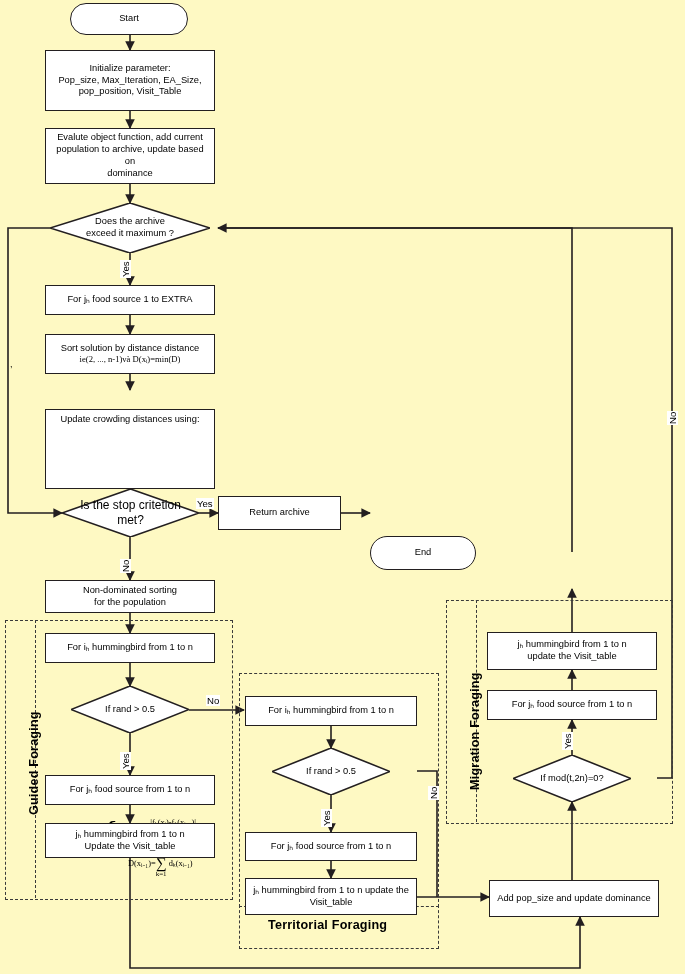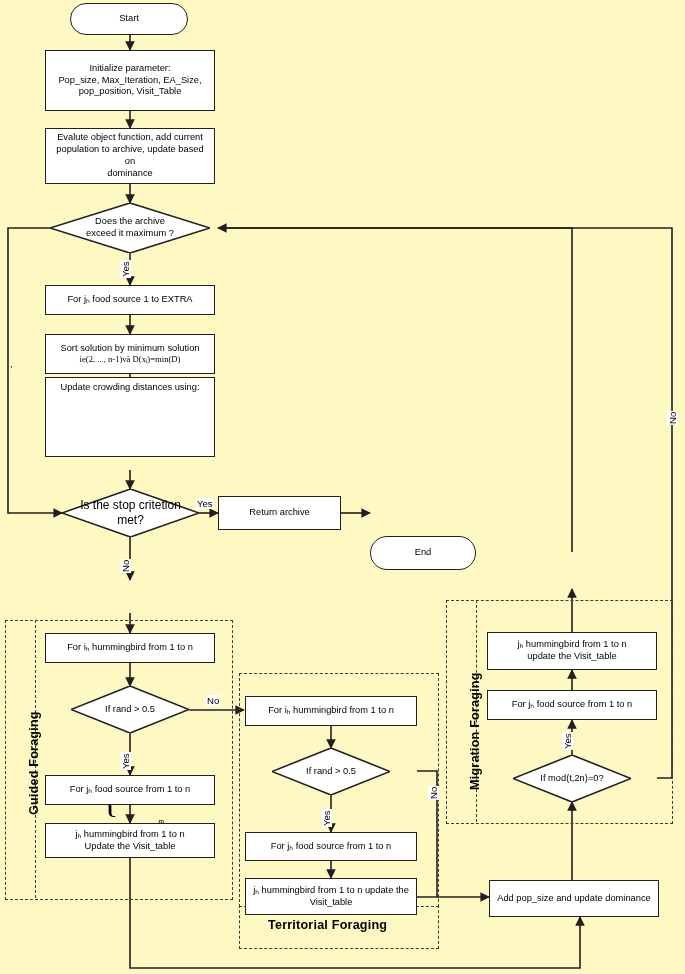--- a/index.html
+++ b/index.html
@@ -206,25 +206,25 @@
     <polygon points="80,0 160,25 80,50 0,25" fill="#fff" stroke="#231f20" stroke-width="1.6"></polygon>
   </svg>
   <div class="diamond-label" style="left:50px; top:203px; width:160px; height:50px;text-align:center;">Does the archive
 exceed it maximum ?</div>
 
   <div class="node rect" style="left:45px; top:285px; width:170px; height:30px;">
     <span class="txt">For jₕ food source 1 to EXTRA</span>
   </div>
 
   <div class="node rect" style="left:45px; top:334px; width:170px; height:40px; flex-direction:column;">
-    <span class="txt">Sort solution by minimum solution</span>
+    <span class="txt">Sort solution by distance distance</span>
     <span class="txt" style="font-family:'Liberation Serif',serif;font-size:8.6px;">ie(2, ..., n-1)và D(xᵢ)=min(D)</span>
   </div>
 
-  <div class="node rect" style="left:45px; top:377px; width:170px; height:80px; display:block;">
+  <div class="node rect" style="left:45px; top:409px; width:170px; height:80px; display:block;">
     <div style="text-align:center; padding-top:4px; font-size:9.3px;">Update crowding distances using:</div>
 
     <div class="brace" style="left:56px; top:406px;">{</div>
 
     <div class="formula" style="left:70px; top:408px; white-space:nowrap;">
       <span>dₖ(xᵢ₋₁)=</span><span class="frac"><span class="num">|fₖ(xᵢ)-fₖ(xᵢ₋₂)|</span><span class="den">max(fₖ)-min(fₖ)</span></span>
     </div>
 
     <div class="formula" style="left:82px; top:440px; white-space:nowrap;">
       <span>D(xᵢ₋₁)=</span><span class="sigma-wrap"><span>m</span><span class="big">∑</span><span>k=1</span></span><span style="padding-left:2px;">dₖ(xᵢ₋₁)</span>
@@ -238,20 +238,24 @@
 met?</div>
 
   <div class="node rect" style="left:218px; top:496px; width:123px; height:34px;">
     <span class="txt">Return archive</span>
   </div>
 
   <div class="node terminal" style="left:370px; top:496px; width:106px; height:34px;margin-top:40px;">
     <span class="txt">End</span>
   </div>
 
+  <div class="node rect" style="left:45px; top:580px; width:170px; height:33px;">
+    <span class="txt">Non-dominated sorting
+for the population</span>
+  </div>
 
   <div style="position:absolute; left:5px; top:620px; width:226px; height:278px;
               border:1.6px dashed #3a3a3a;"></div>
   <div style="position:absolute; left:35px; top:620px; width:0; height:278px;
               border-left:1.6px dashed #3a3a3a;"></div>
   <div class="group-title vert" style="left:27px; top:815px;">Guided Foraging</div>
 
   <div class="node rect" style="left:45px; top:633px; width:170px; height:30px;">
     <span class="txt">For iₕ hummingbird from 1 to n</span>
   </div>

